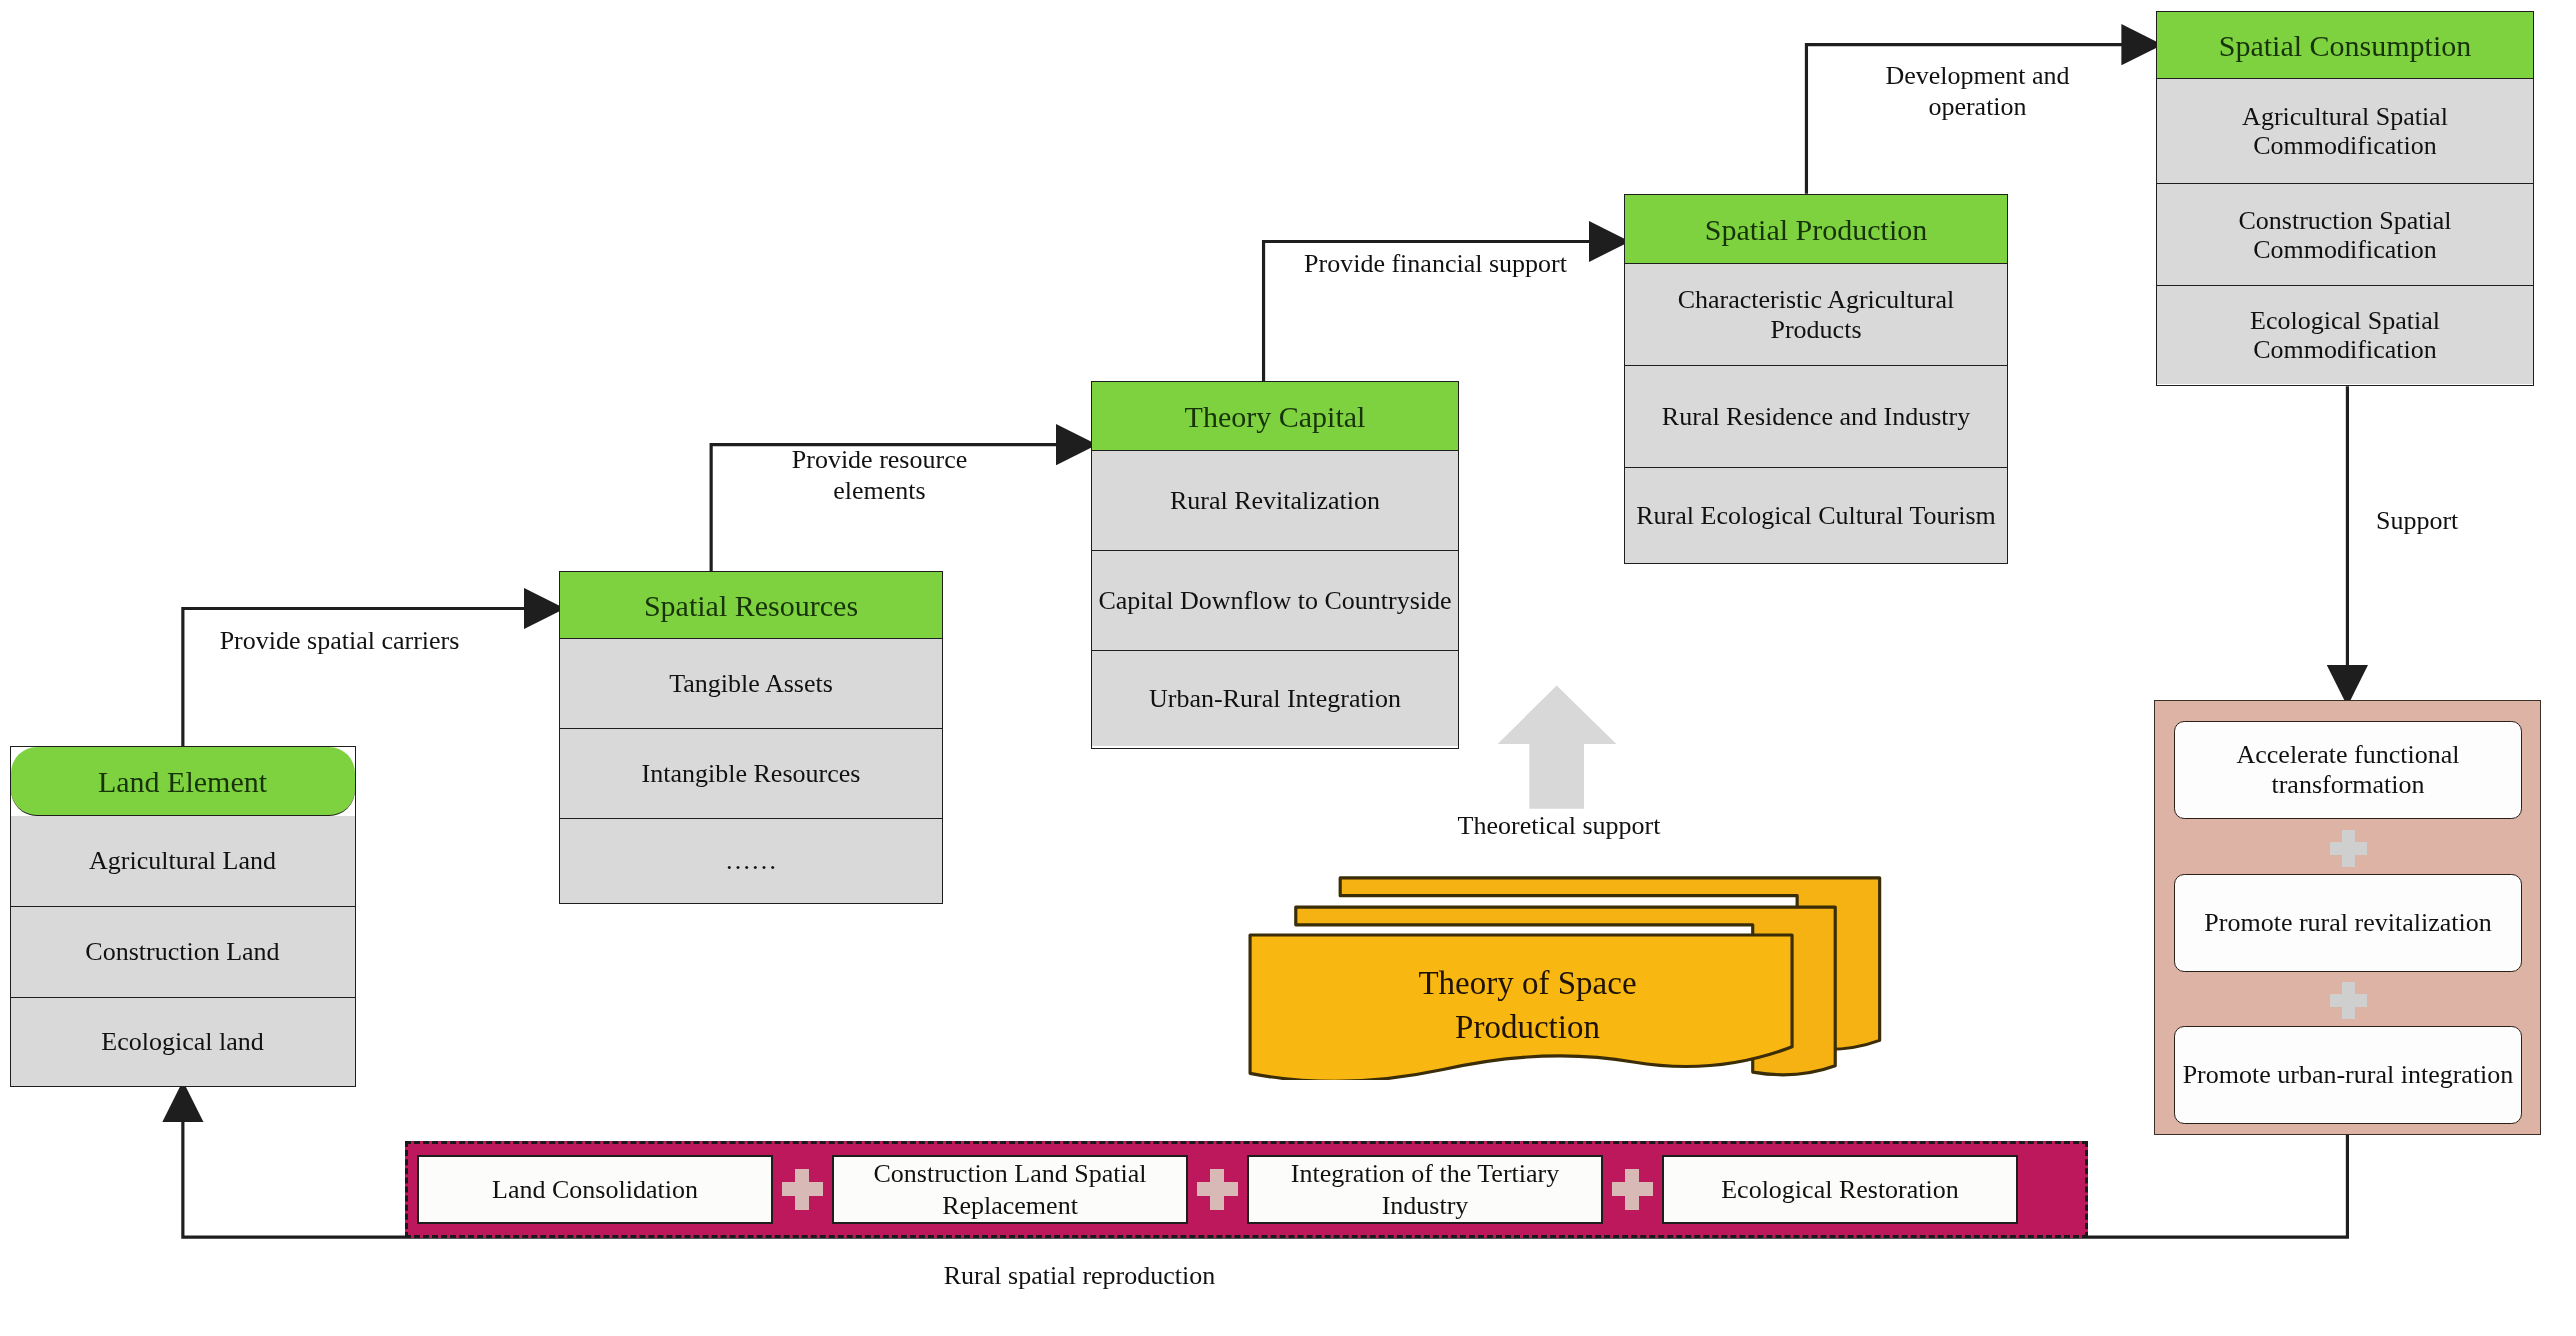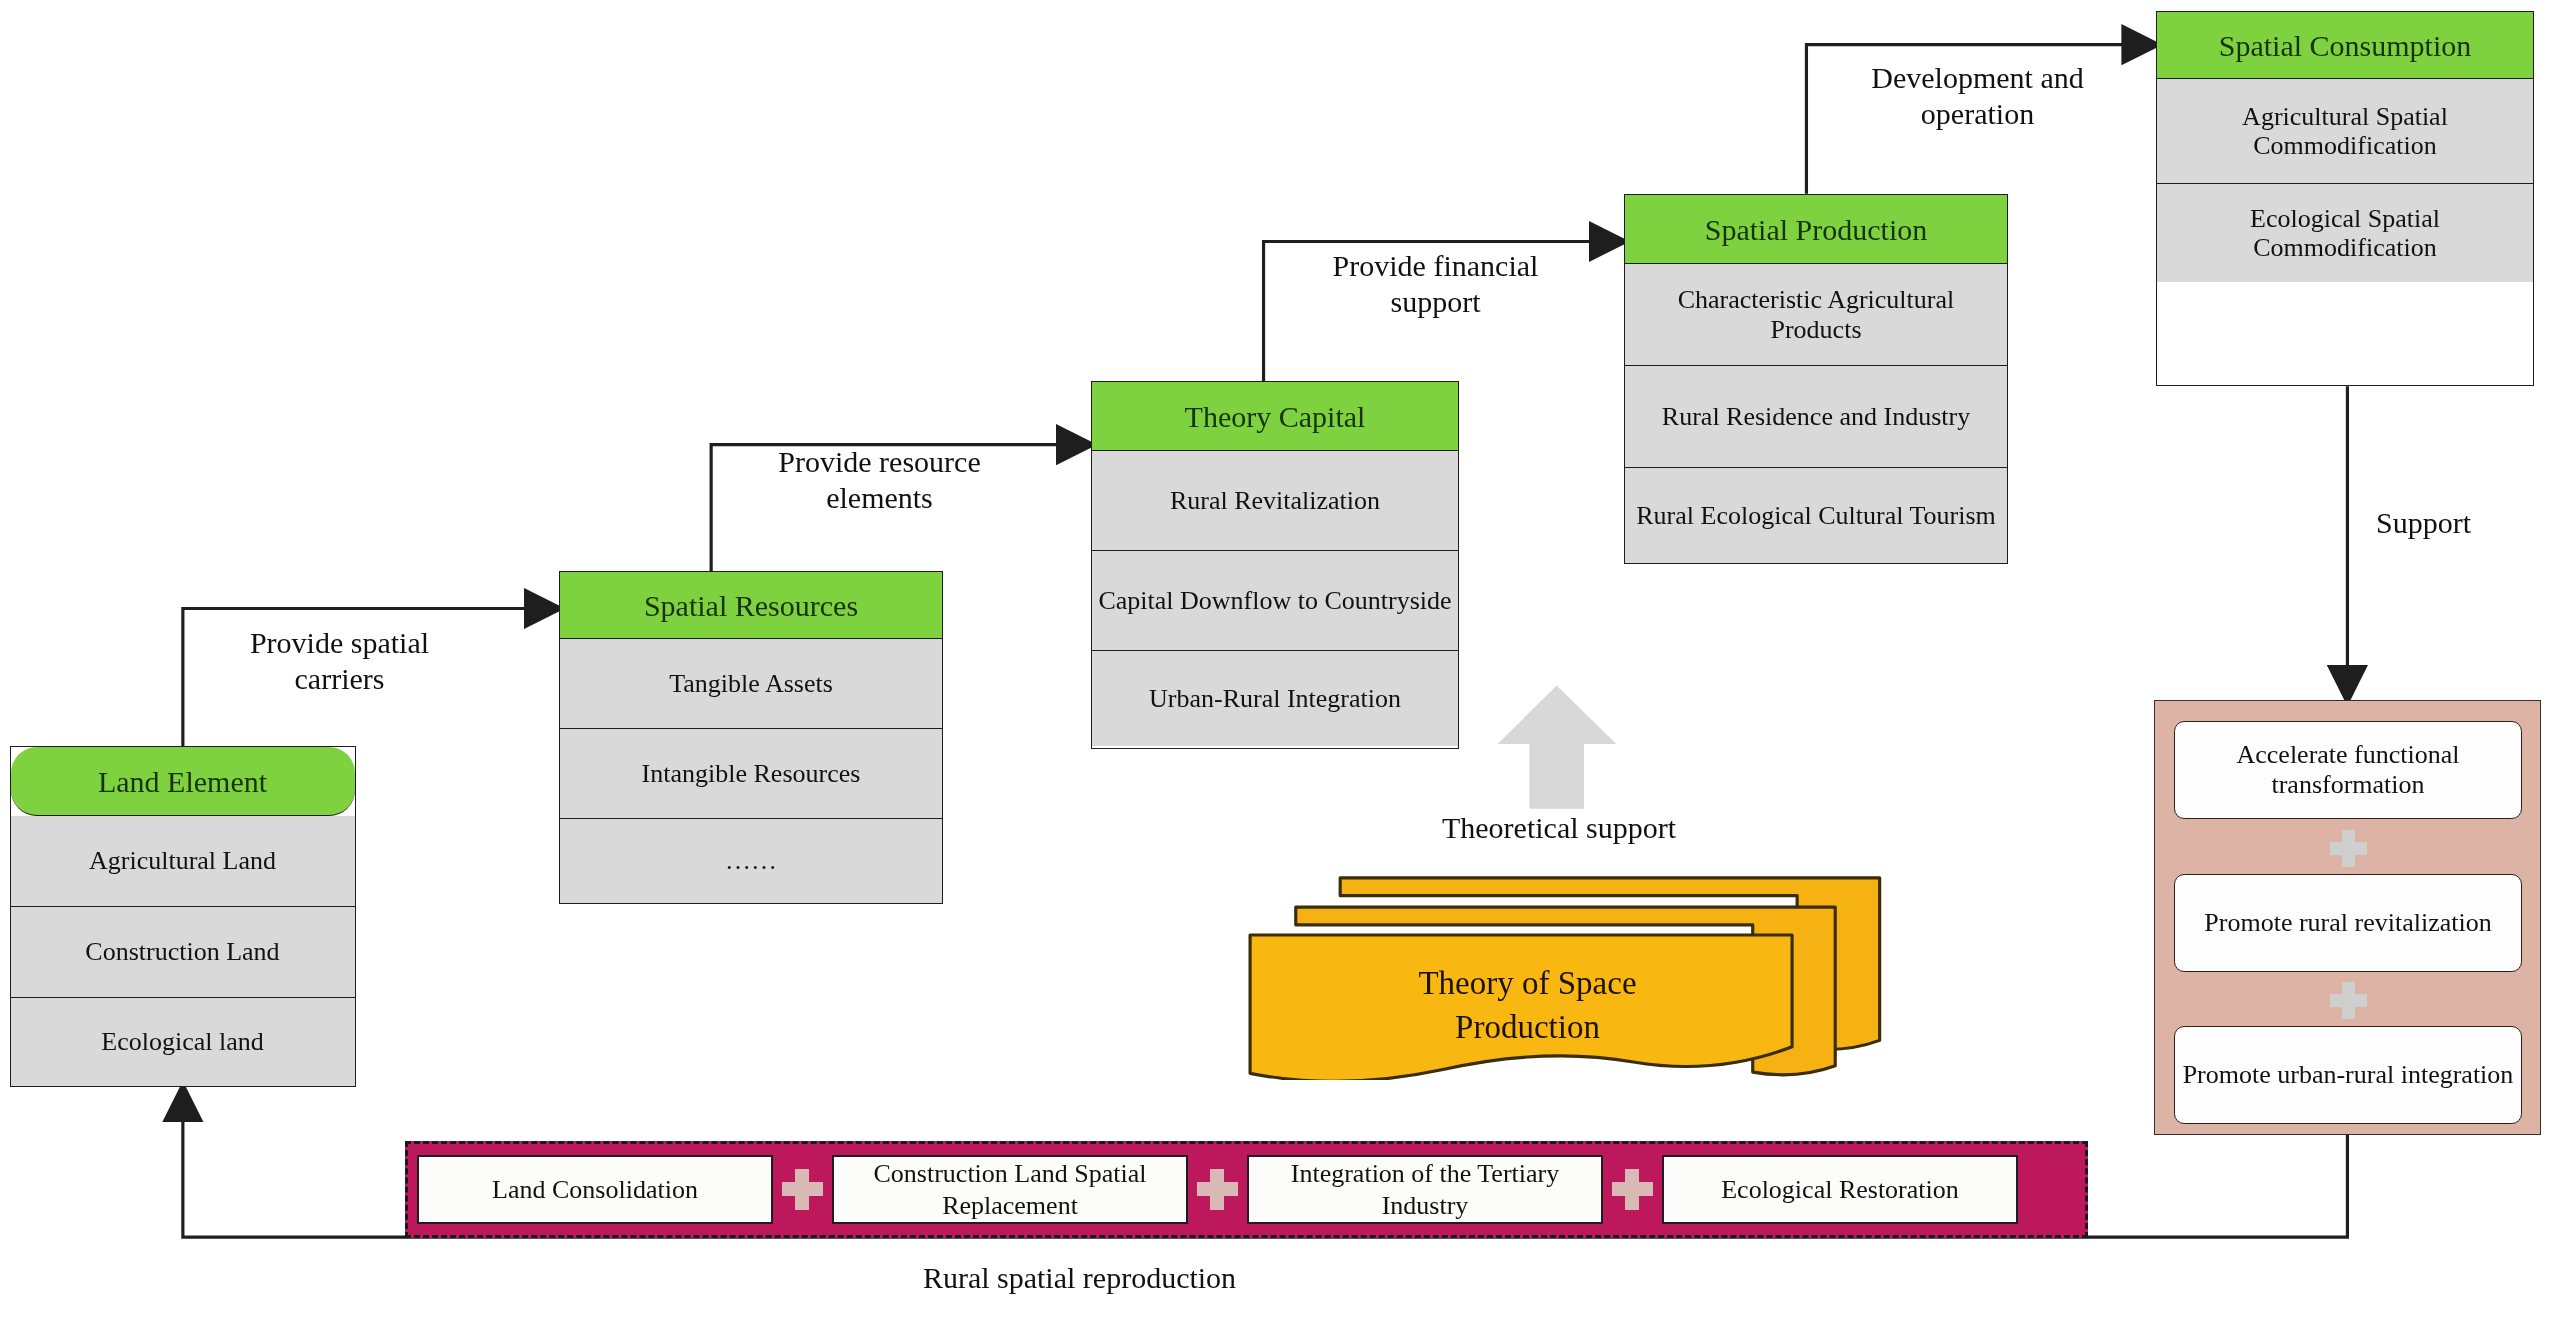--- a/index.html
+++ b/index.html
@@ -11,21 +11,21 @@
 
   .node{position:absolute;box-sizing:border-box;border:1.9px solid #1e1e1e;}
   .node .hdr{box-sizing:border-box;background:#7ed13f;border-bottom:1.9px solid #1e1e1e;
        display:flex;align-items:center;justify-content:center;
        font-size:30px;color:#17330a;text-align:center;line-height:1.1;}
   .node .row{box-sizing:border-box;background:#d9d9d9;border-bottom:1.3px solid #1e1e1e;
        display:flex;align-items:center;justify-content:center;
        font-size:26px;text-align:center;line-height:1.12;padding:2.5px 5.1px;}
   .node .row:last-child{border-bottom:none;}
 
-  .edge-label{position:absolute;font-size:30px;text-align:center;line-height:1.2;color:#111;}
+  .edge-label{position:absolute;font-size:26px;text-align:center;line-height:1.2;color:#111;}
 
   
   #outcomes{position:absolute;box-sizing:border-box;background:#ddb3a6;border:1.9px solid #3a3028;}
   #outcomes .obox{position:absolute;box-sizing:border-box;background:#fdfdfd;
        border:1.9px solid #2a2018;border-radius:10.2px;display:flex;align-items:center;
        justify-content:center;text-align:center;font-size:26px;line-height:1.16;padding:0 6.3px;}
   .vplus{position:absolute;color:#c9c9c9;}
   .vplus .b1{position:absolute;background:#cfcfcf;}
   .vplus .b2{position:absolute;background:#cfcfcf;}
 
@@ -99,20 +99,21 @@
   <div class="node" style="left:1624px;top:194px;width:384px;height:370px;">
     <div class="hdr" style="height:69px;">Spatial Production</div>
     <div class="row" style="height:102px;">Characteristic Agricultural Products</div>
     <div class="row" style="height:102px;">Rural Residence and Industry</div>
     <div class="row" style="height:95px;">Rural Ecological Cultural Tourism</div>
   </div>
 
   <div class="node" style="left:2156px;top:11.4px;width:378px;height:375px;">
     <div class="hdr" style="height:67px;">Spatial Consumption</div>
     <div class="row" style="height:105px;">Agricultural Spatial Commodification</div>
+    <div class="row" style="height:102px;">Construction Spatial Commodification</div>
     <div class="row" style="height:98px;">Ecological Spatial Commodification</div>
   </div>
 
   <div class="edge-label" style="left:219px;top:625px;width:241px;">Provide spatial carriers</div>
 
   <div class="edge-label" style="left:746px;top:444px;width:267px;">Provide resource elements</div>
 
   <div class="edge-label" style="left:1302px;top:248px;width:267px;">Provide financial support</div>
 
   <div class="edge-label" style="left:1841px;top:60px;width:273px;">Development and operation</div>

